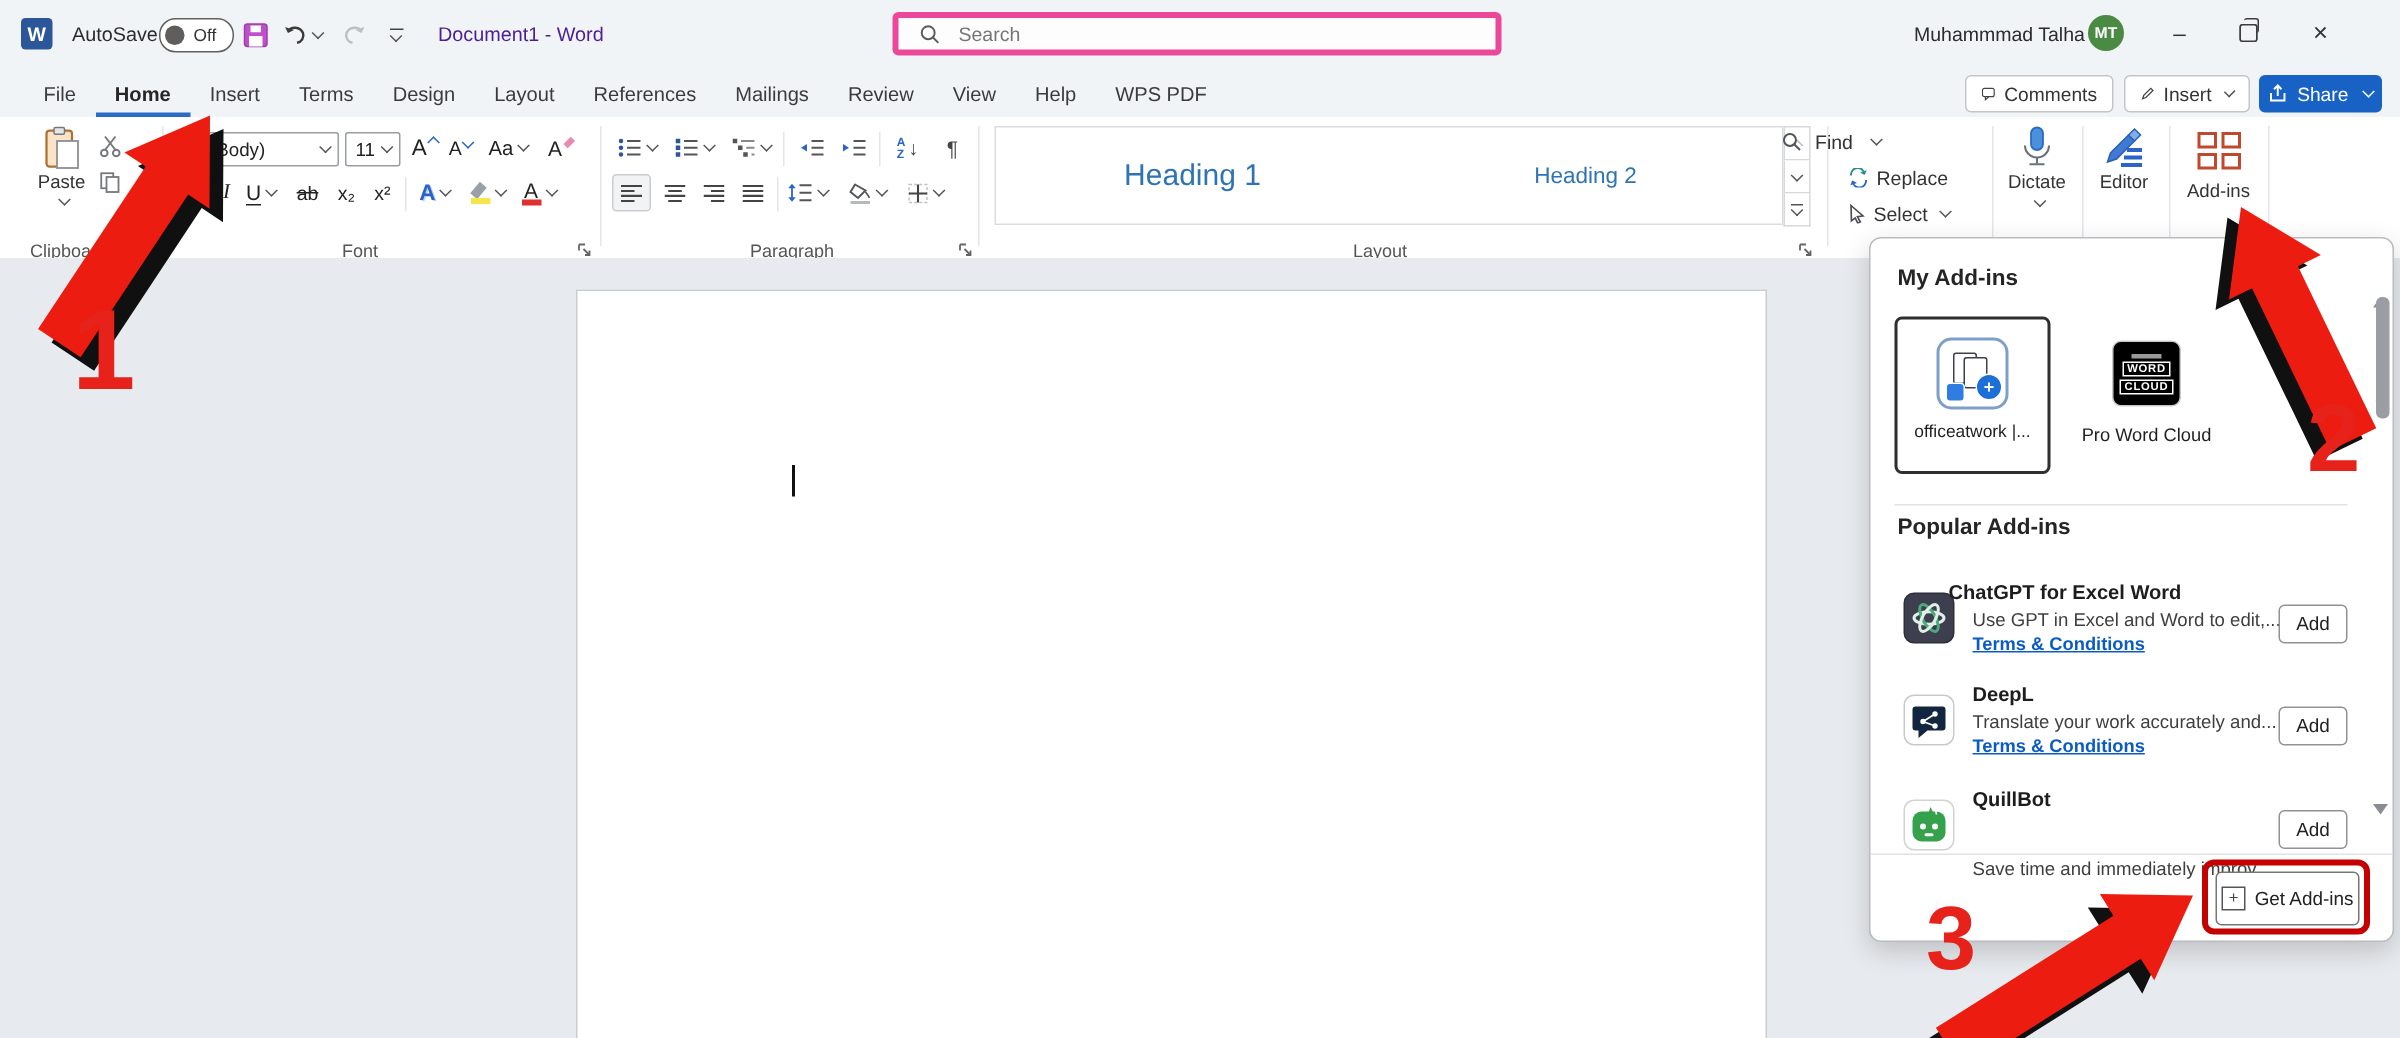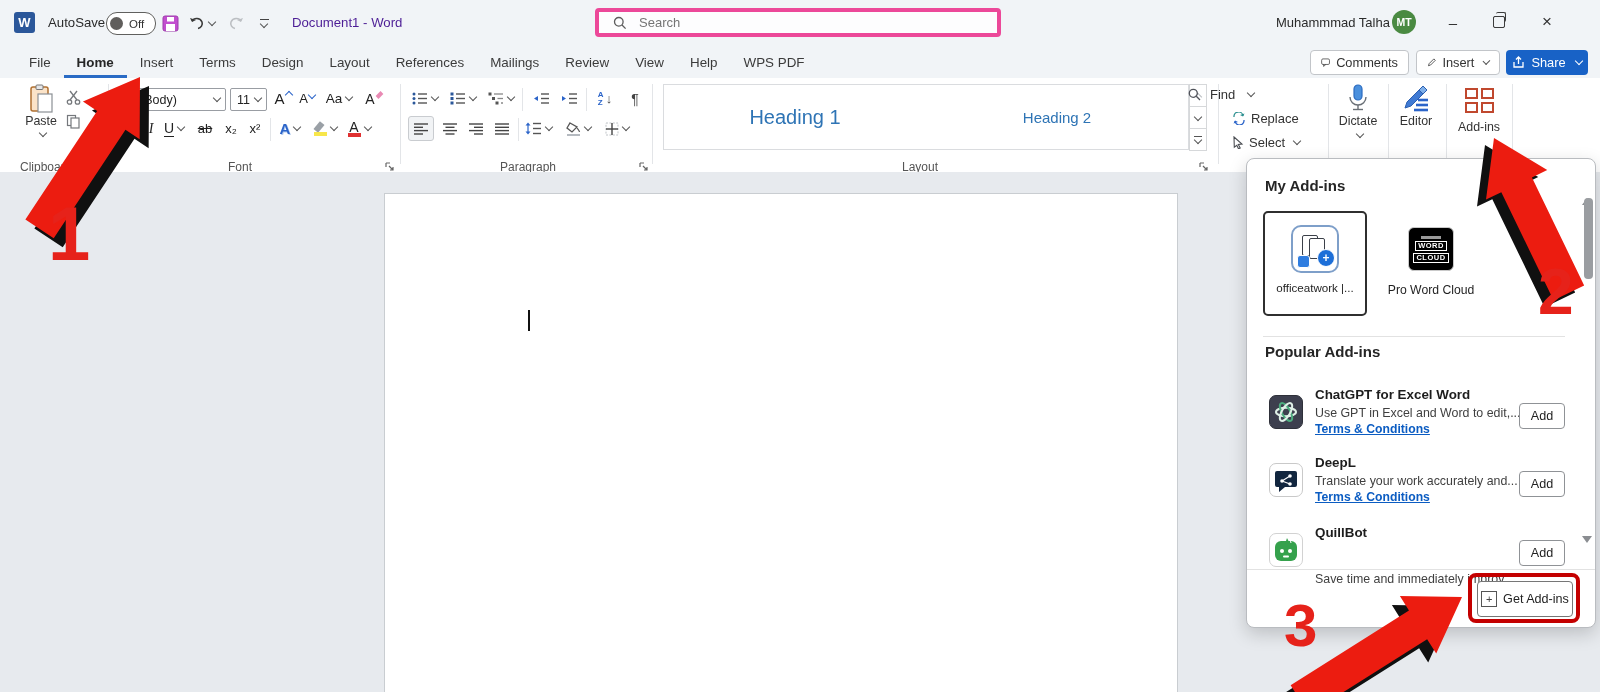--- a/index.html
+++ b/index.html
@@ -567,21 +567,21 @@
 
     <div class="appicon" style="left:22px;top:236px;background:#3d3f4e;border:1px solid #2e3039;">
       <svg width="32" height="32" viewBox="0 0 32 32">
         <g fill="none" stroke-width="2">
           <ellipse cx="16" cy="16" rx="10" ry="4.2" stroke="#dff0e7"></ellipse>
           <ellipse cx="16" cy="16" rx="10" ry="4.2" stroke="#4cab7e" transform="rotate(60 16 16)"></ellipse>
           <ellipse cx="16" cy="16" rx="10" ry="4.2" stroke="#dff0e7" transform="rotate(120 16 16)"></ellipse>
         </g>
       </svg>
     </div>
-    <span class="pitem-title" style="left:68px;top:228px;">ChatGPT for Excel Word</span>
+    <span class="pitem-title" style="left:52px;top:228px;">ChatGPT for Excel Word</span>
     <span class="pitem-desc" style="left:68px;top:247px;">Use GPT in Excel and Word to edit,...</span>
     <span class="pitem-link" style="left:68px;top:263px;">Terms &amp; Conditions</span>
     <div class="addbtn" style="left:272px;top:244px;">
         <span>Add</span>
       </div>
 
     <div class="appicon" style="left:22px;top:304px;background:#fff;border:1px solid #c9c9c9;">
       <svg width="32" height="32" viewBox="0 0 32 32">
         <path d="M7 7 h18 a2 2 0 0 1 2 2 v12 a2 2 0 0 1 -2 2 h-10 l-6 5 v-5 h-2 a2 2 0 0 1 -2 -2 v-12 a2 2 0 0 1 2 -2 z" fill="#12263f"></path>
         <circle cx="12" cy="17" r="1.8" fill="#fff"></circle>

